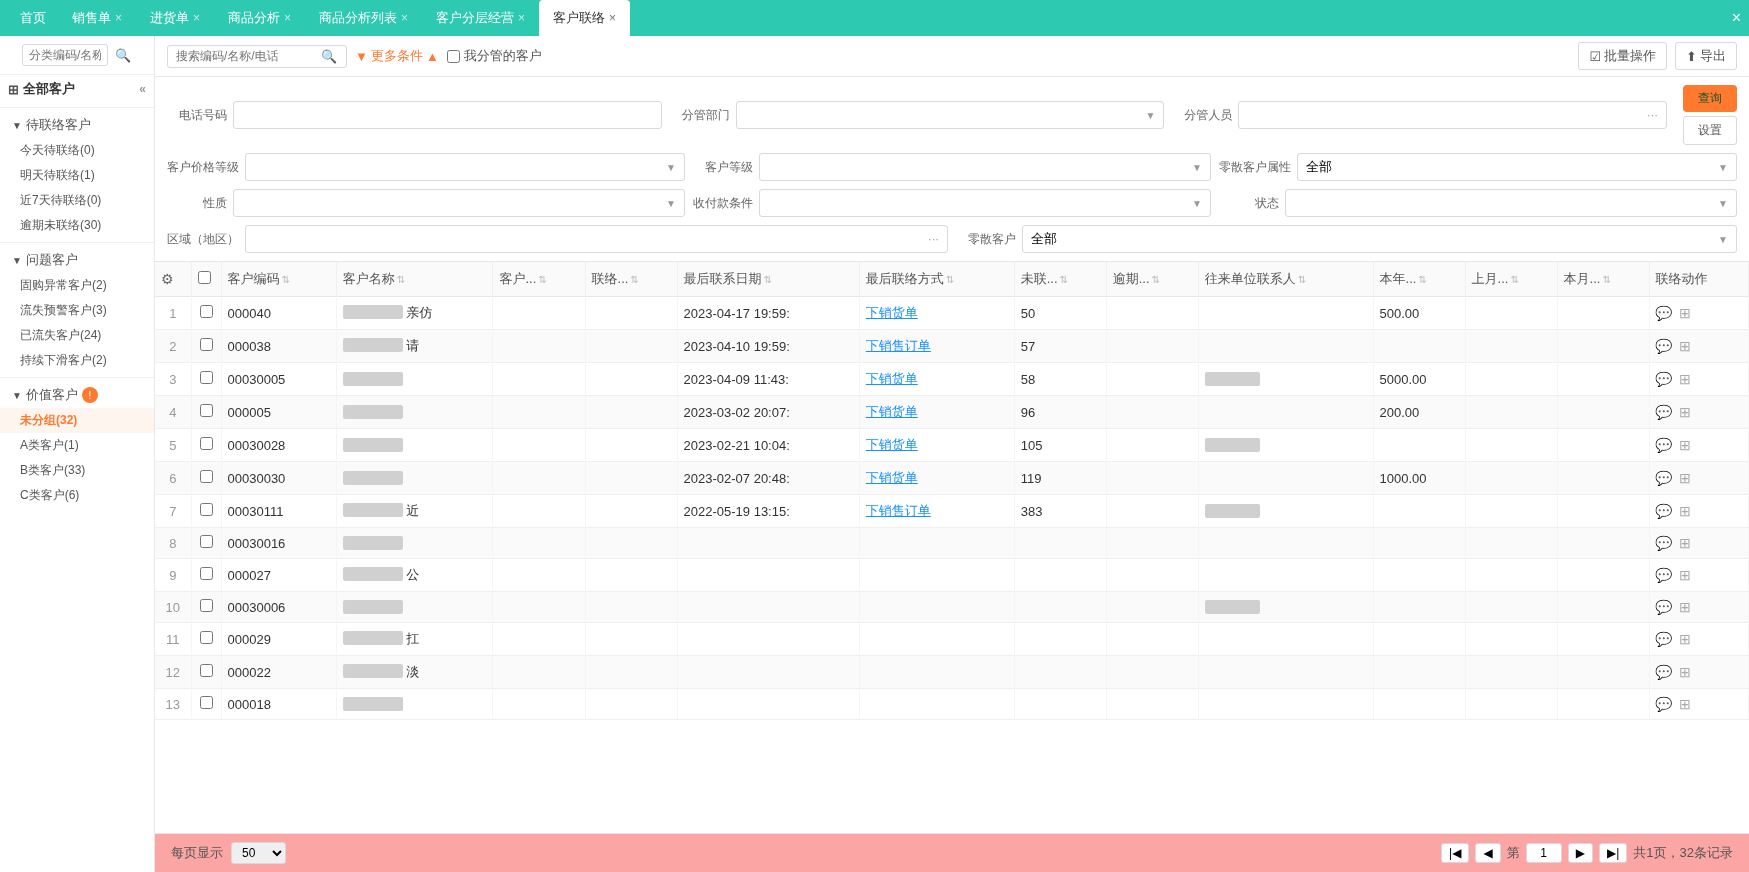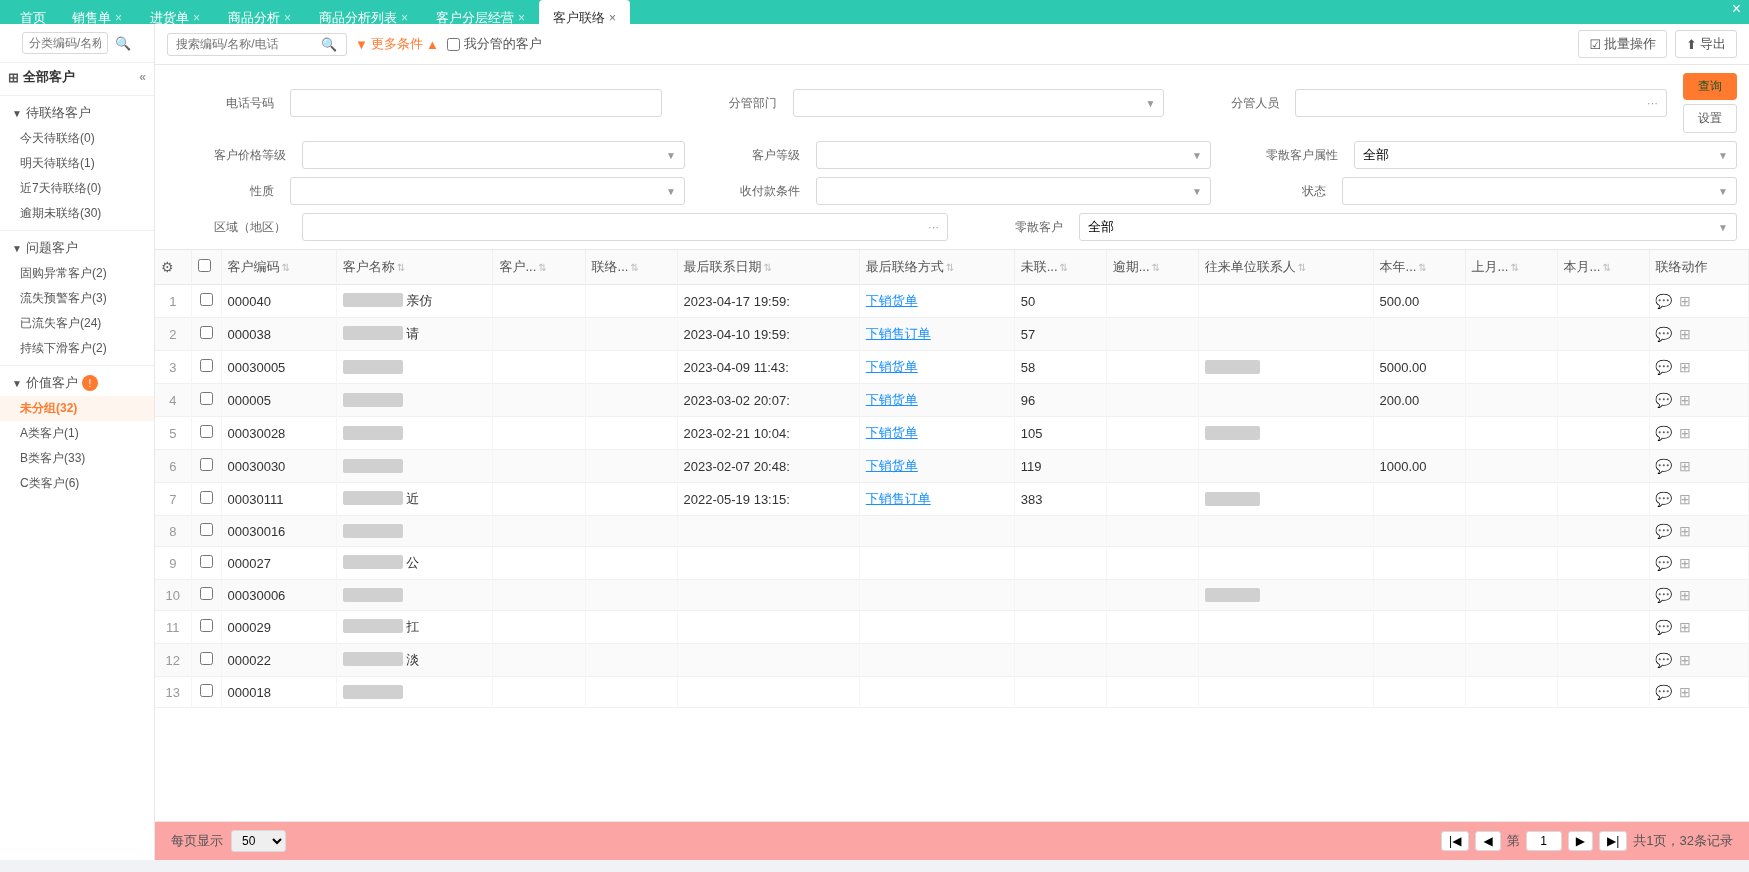--- a/index.html
+++ b/index.html
@@ -2,21 +2,22 @@
 <html><head>
   <meta charset="utf-8">
   <style>
     * { box-sizing: border-box; margin: 0; padding: 0; font-family: 'Microsoft YaHei', Arial, sans-serif; font-size: 13px; }
     body { background: #f0f2f5; overflow: hidden; }
 
     
     .top-nav {
       background: #2dc9b0;
       display: flex;
-      height: 24px;
+      align-items: center;
+      height: 36px;
       padding: 0 8px;
     }
     .top-nav .tab {
       padding: 4px 14px;
       height: 36px;
       line-height: 36px;
       color: #fff;
       cursor: pointer;
       white-space: nowrap;
       font-size: 13px;
@@ -217,23 +218,22 @@
     .adv-filter-row {
       display: flex;
       align-items: center;
       gap: 8px;
       margin-bottom: 8px;
     }
     .adv-filter-row:last-child { margin-bottom: 0; }
     .adv-field {
       display: flex;
       align-items: center;
-      gap: 16px;
+      gap: 6px;
       flex: 1;
-      margin-left: 47px;
     }
     .adv-field label {
       color: #666;
       font-size: 12px;
       white-space: nowrap;
       min-width: 60px;
       text-align: right;
     }
     .adv-field .field-input {
       flex: 1;

